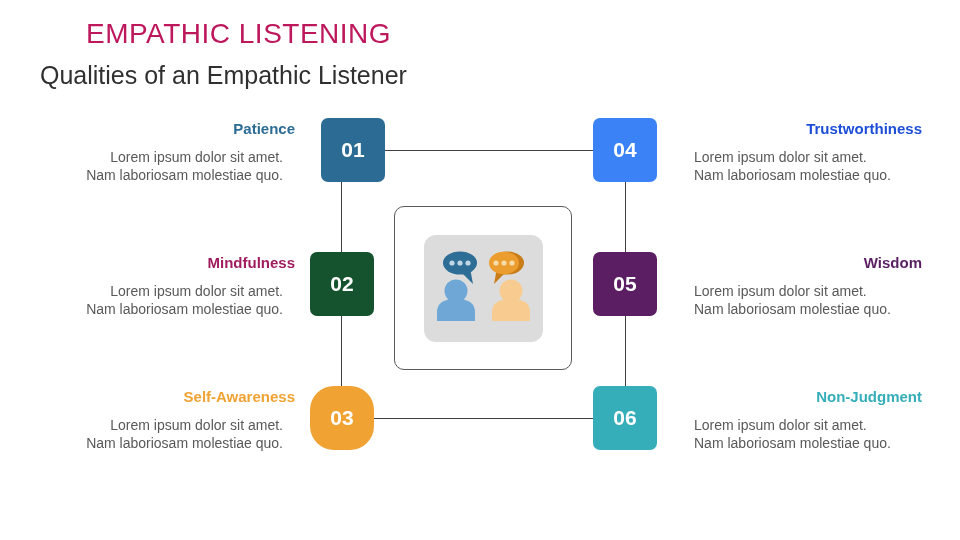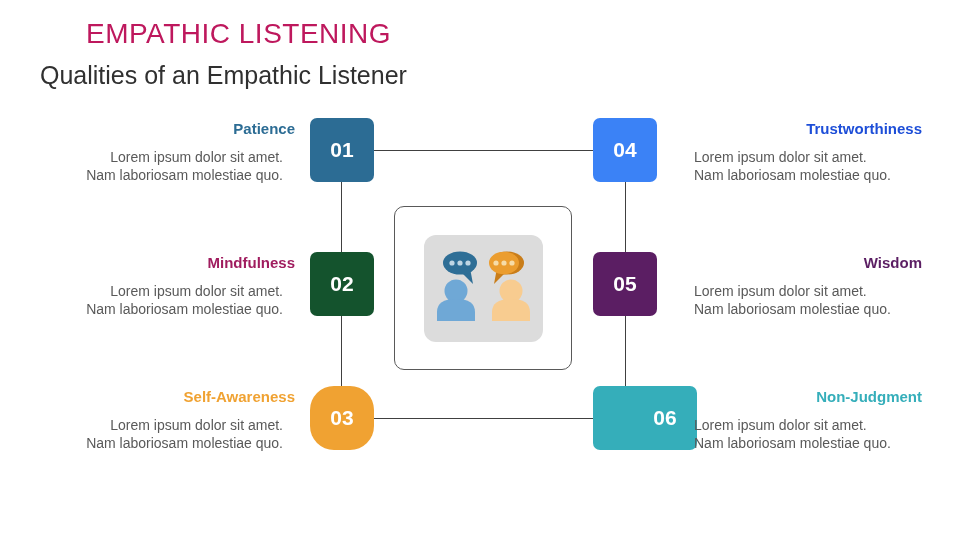--- a/index.html
+++ b/index.html
@@ -18,21 +18,21 @@
   .num-box {
     position:absolute; width:64px; height:64px; border-radius:7px;
     display:flex; align-items:center; justify-content:center;
     color:#ffffff; font-size:21px; font-weight:bold;
   }
   .b1 { left:310px; top:118px; }
   .b2 { left:310px; top:252px; }
   .b3 { left:310px; top:386px;border-radius:24px; }
   .b4 { left:593px; top:118px; }
   .b5 { left:593px; top:252px; }
-  .b6 { left:593px; top:386px;padding-left:40px; }
+  .b6 { left:593px; top:386px; }
 
   .line { position:absolute; background:#404040; }
   .l-top      { left:374px; top:150px; width:219px; height:1px; }
   .l-bottom   { left:374px; top:418px; width:219px; height:1px; }
   .l-left-a   { left:341px; top:182px; width:1px; height:70px; }
   .l-left-b   { left:341px; top:316px; width:1px; height:70px; }
   .l-right-a  { left:625px; top:182px; width:1px; height:70px; }
   .l-right-b  { left:625px; top:316px; width:1px; height:70px; }
 
   .text-block { position:absolute; width:240px; }
@@ -58,21 +58,21 @@
   <div class="title">EMPATHIC LISTENING</div>
   <div class="subtitle">Qualities of an Empathic Listener</div>
 
   <div class="line l-top" style="background-color: rgb(64, 64, 64);"></div>
   <div class="line l-bottom" style="background-color: rgb(64, 64, 64);"></div>
   <div class="line l-left-a" style="background-color: rgb(64, 64, 64);"></div>
   <div class="line l-left-b" style="background-color: rgb(64, 64, 64);"></div>
   <div class="line l-right-a" style="background-color: rgb(64, 64, 64);"></div>
   <div class="line l-right-b" style="background-color: rgb(64, 64, 64);"></div>
 
-  <div class="num-box b1" style="background-color: rgb(44, 108, 148);">01</div>
+  <div class="num-box b1" style="background-color: rgb(44, 108, 148); margin-left: 11px;">01</div>
   <div class="num-box b2" style="background-color: #14532d;">02</div>
   <div class="num-box b3" style="background-color: rgb(240, 162, 50);">03</div>
   <div class="num-box b4" style="background-color: #3b82f6;">04</div>
   <div class="num-box b5" style="background-color: rgb(91, 30, 99);">05</div>
   <div class="num-box b6" style="background-color: rgb(53, 174, 186);">06</div>
 
   <div class="text-block tb-left row1">
     <div class="item-label" style="color: rgb(44, 108, 148);">Patience</div>
     <p class="item-desc"><span>Lorem ipsum dolor sit amet.</span><br><span>Nam laboriosam molestiae quo.</span></p>
   </div>

